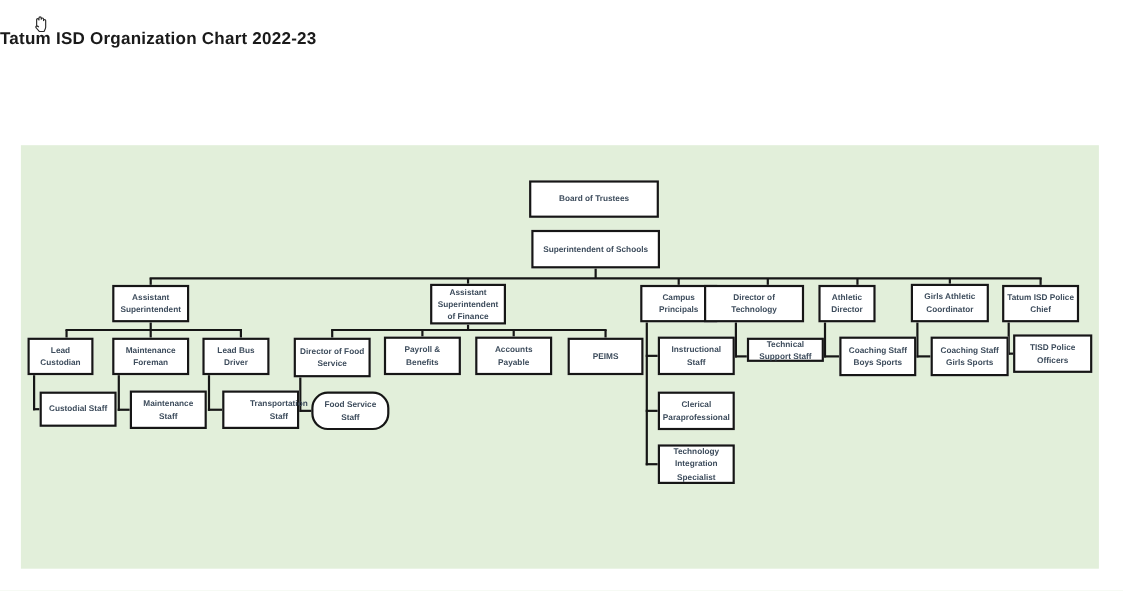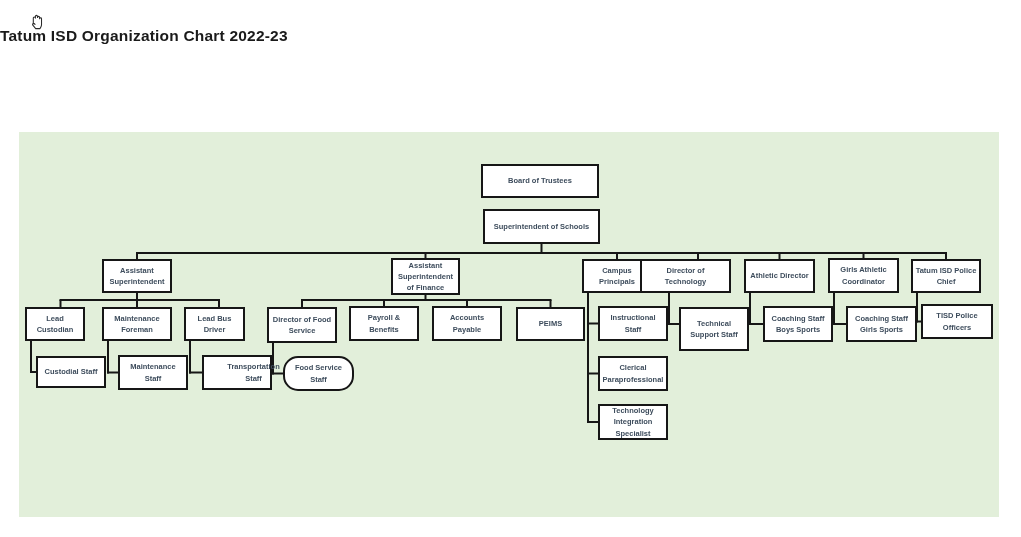--- a/index.html
+++ b/index.html
@@ -93,39 +93,39 @@
     <div class="node" style="left: 483px; top: 209px; width: 117px; height: 35px;">Superintendent of Schools</div>
     <div class="node" style="left: 102px; top: 259px; width: 70px; height: 34px;">Assistant
 Superintendent</div>
     <div class="node" style="left: 391px; top: 258px; width: 69px; height: 37px;">Assistant
 Superintendent
 of Finance</div>
     <div class="node" style="left: 582px; top: 259px; width: 70px; height: 34px;">Campus
 Principals</div>
     <div class="node" style="left: 640px; top: 259px; width: 91px; height: 34px;">Director of
 Technology</div>
-    <div class="node" style="left: 744px; top: 259px; width: 71px; height: 34px;">Athletic Director</div>
+    <div class="node" style="left: 744px; top: 259px; width: 52px; height: 34px;">Athletic Director</div>
     <div class="node" style="left: 828px; top: 258px; width: 71px; height: 35px;">Girls Athletic
 Coordinator</div>
     <div class="node" style="left: 911px; top: 259px; width: 70px; height: 34px;">Tatum ISD Police
 Chief</div>
     <div class="node" style="left: 25px; top: 307px; width: 60px; height: 34px;">Lead Custodian</div>
     <div class="node" style="left: 102px; top: 307px; width: 70px; height: 34px;">Maintenance
 Foreman</div>
     <div class="node" style="left: 184px; top: 307px; width: 61px; height: 34px;">Lead Bus Driver</div>
     <div class="node" style="left: 267px; top: 307px; width: 70px; height: 36px;">Director of Food
 Service</div>
     <div class="node" style="left: 349px; top: 306px; width: 70px; height: 35px;">Payroll  &amp;
 Benefits</div>
     <div class="node" style="left: 432px; top: 306px; width: 70px; height: 35px;">Accounts
 Payable</div>
     <div class="node" style="left: 516px; top: 307px; width: 69px; height: 34px;">PEIMS</div>
     <div class="node" style="left: 598px; top: 306px; width: 70px; height: 35px;">Instructional
 Staff</div>
-    <div class="node" style="left: 679px; top: 307px; width: 70px; height: 44px; text-align: center;">Technical
+    <div class="node" style="left: 679px; top: 307px; width: 70px; height: 22px; text-align: center;">Technical
 Support Staff</div>
     <div class="node" style="left: 763px; top: 306px; width: 70px; height: 36px;">Coaching Staff
 Boys Sports</div>
     <div class="node" style="left: 846px; top: 306px; width: 71px; height: 36px;">Coaching Staff
 Girls Sports</div>
     <div class="node" style="left: 921px; top: 304px; width: 72px; height: 35px;">TISD Police
 Officers</div>
     <div class="node" style="left: 36px; top: 356px; width: 70px; height: 32px;">Custodial Staff</div>
     <div class="node" style="left: 118px; top: 355px; width: 70px; height: 35px;">Maintenance
 Staff</div>

